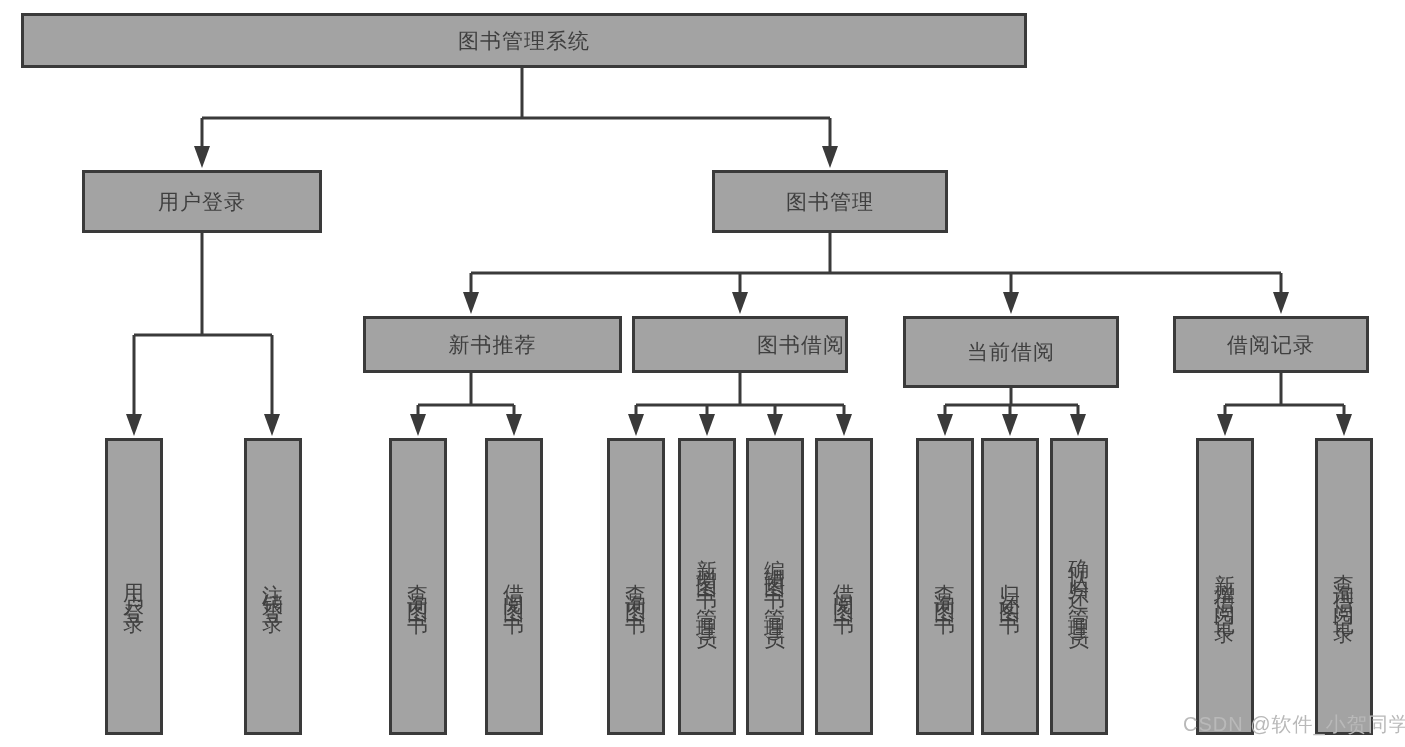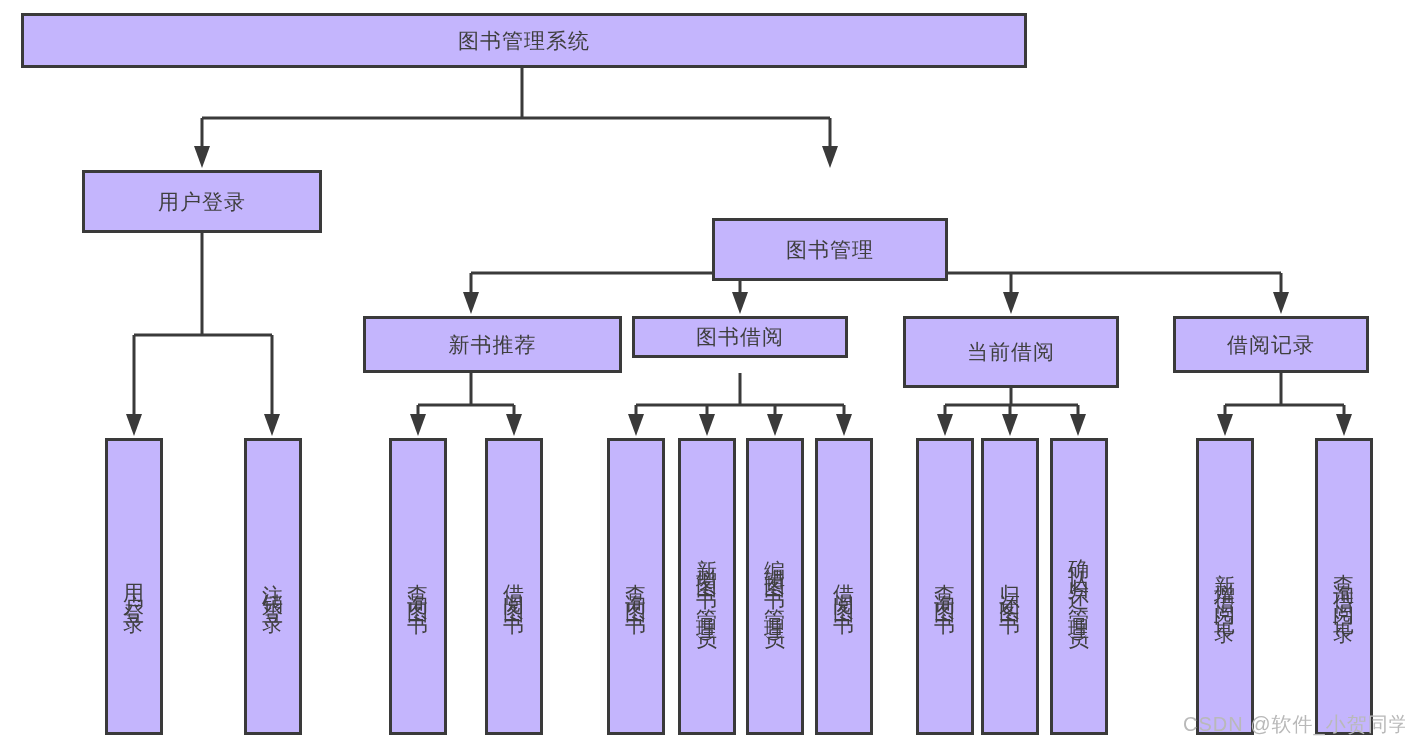--- a/index.html
+++ b/index.html
@@ -16,21 +16,21 @@
     overflow: hidden;
   }
   .wires {
     position: absolute;
     left: 0;
     top: 0;
     pointer-events: none;
   }
   .box {
     position: absolute;
-    background: #c4b5fd;
+    background: #a3a3a3;
     border: 3px solid #3a3a3a;
     box-sizing: border-box;
     display: flex;
     align-items: center;
     justify-content: center;
     color: #3f3f3f;
     z-index: 2;
   }
   .box.h-label span {
     font-size: 21px;
@@ -93,28 +93,28 @@
     </g>
   </svg>
 
   <div class="box h-label" style="left:21px; top:13px; width:1006px; height:55px;">
     <span>图书管理系统</span>
   </div>
 
   <div class="box h-label" style="left:82px; top:170px; width:240px; height:63px;">
     <span>用户登录</span>
   </div>
-  <div class="box h-label" style="left:712px; top:170px; width:236px; height:63px;margin-top:48px;">
+  <div class="box h-label" style="left:712px; top:170px; width:236px; height:63px;">
     <span>图书管理</span>
   </div>
 
   <div class="box h-label" style="left:363px; top:316px; width:259px; height:57px;">
     <span>新书推荐</span>
   </div>
-  <div class="box h-label" style="left:632px; top:316px; width:216px; height:42px;">
+  <div class="box h-label" style="left:632px; top:316px; width:216px; height:57px;justify-content:flex-end;">
     <span>图书借阅</span>
   </div>
   <div class="box h-label" style="left:903px; top:316px; width:216px; height:72px;">
     <span>当前借阅</span>
   </div>
   <div class="box h-label" style="left:1173px; top:316px; width:196px; height:57px;">
     <span>借阅记录</span>
   </div>
 
   <div class="box leaf" style="left:105px; top:438px; width:58px; height:297px;">

